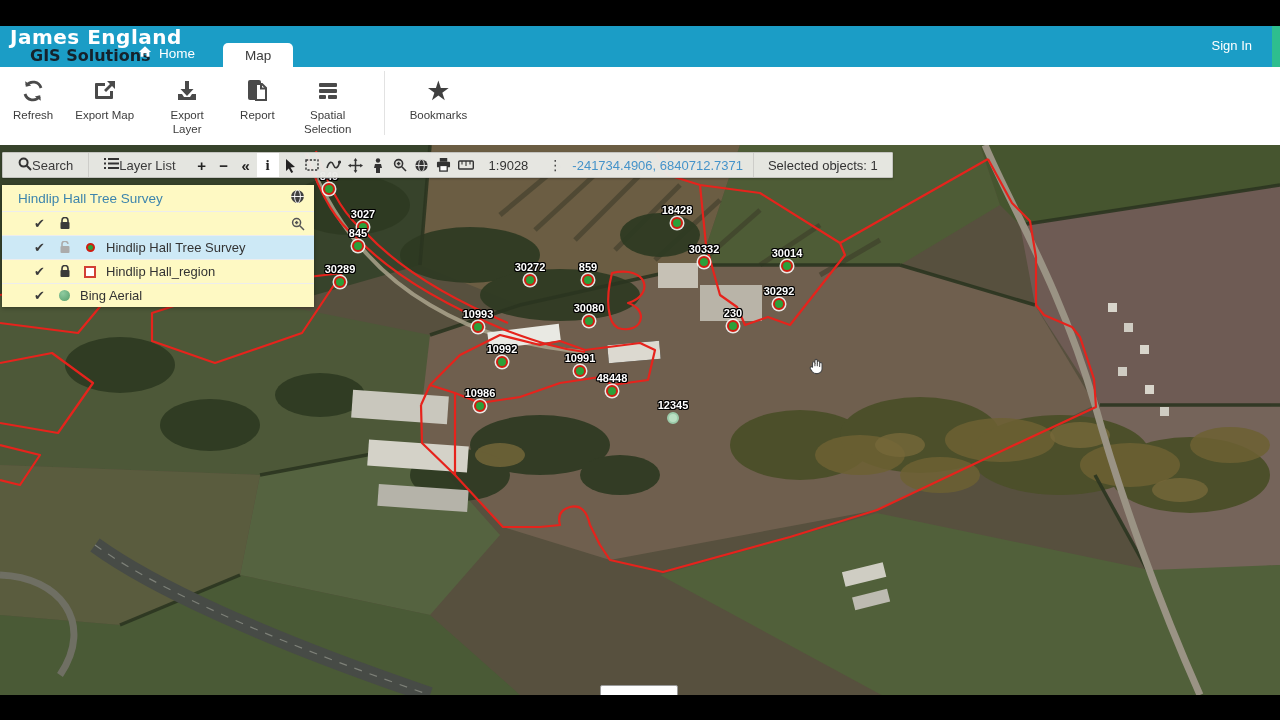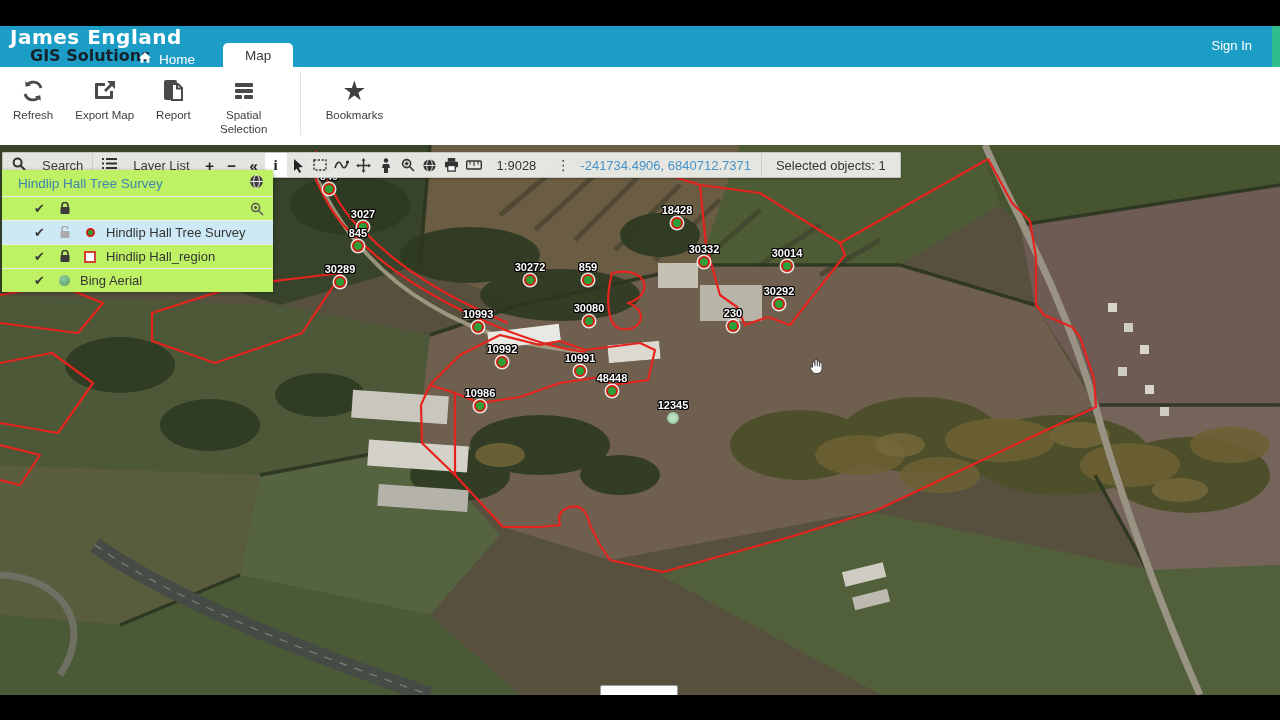--- a/index.html
+++ b/index.html
@@ -5,21 +5,21 @@
   html,body{margin:0;padding:0;background:#000;}
   .stage{position:relative;width:1280px;height:720px;background:#000;overflow:hidden;
          font-family:"Liberation Sans",sans-serif;}
   
   .header{position:absolute;left:0;top:26px;width:1280px;height:41px;background:#1b9dc6;}
   .accent-strip{position:absolute;right:0;top:0;width:8px;height:41px;background:#2ebe8e;}
   .logo{position:absolute;left:10px;top:1px;line-height:1.0;}
   .logo .l1{font-size:20px;font-weight:bold;color:#fff;letter-spacing:.5px;font-family:"DejaVu Sans",sans-serif;}
   .logo .l2{font-size:16px;font-weight:bold;color:#15222b;margin-left:20px;margin-top:1px;font-family:"DejaVu Sans",sans-serif;}
   .nav{position:absolute;left:138px;bottom:0;display:flex;align-items:flex-end;}
-  .home{display:flex;align-items:center;gap:7px;color:#fff;font-size:13.5px;cursor:pointer;}
+  .home{display:flex;align-items:center;gap:7px;color:#fff;font-size:13.5px;padding-bottom:6px;cursor:pointer;}
   .maptab{margin-left:28px;background:#fff;color:#3c3c3c;font-size:13.5px;padding:5px 22px 4px;
           border-radius:5px 5px 0 0;cursor:pointer;}
   .signin{position:absolute;right:28px;top:12px;color:#fff;font-size:13px;cursor:pointer;}
   
   .ribbon{position:absolute;left:0;top:67px;width:1280px;height:78px;background:#fff;display:flex;align-items:flex-start;padding-left:2px;box-sizing:border-box;}
   .rbtn{display:flex;flex-direction:column;align-items:center;padding:11px 11px 0;cursor:pointer;}
   .rbtn svg{display:block;}
   .rlabel{margin-top:5px;font-size:11.5px;color:#3c3c3c;text-align:center;line-height:1.2;max-width:62px;}
   .rdivider{align-self:stretch;width:1px;background:#e2e2e2;margin:4px 14px 10px 14px;}
   .star{font-size:27px;line-height:26px;color:#3f3f3f;height:26px;}
@@ -29,32 +29,32 @@
   .markers{position:absolute;left:0;top:0;width:100%;height:100%;}
   .marker{position:absolute;width:8px;height:8px;margin-left:-6px;margin-top:-6px;border-radius:50%;
           background:#2ba03a;border:2.5px solid #cf1d10;box-shadow:0 0 0 1.5px rgba(255,255,255,.85);}
   .marker.pale{background:#badfc2;border-color:#9ccbaa;box-shadow:none;}
   .mlabel{position:absolute;bottom:11px;left:50%;transform:translateX(-50%);
           font-size:11px;font-weight:bold;color:#fff;white-space:nowrap;
           text-shadow:-1px -1px 0 #000,1px -1px 0 #000,-1px 1px 0 #000,1px 1px 0 #000,0 -1px 0 #000,0 1px 0 #000,-1px 0 0 #000,1px 0 0 #000;}
   
   .mtoolbar{position:absolute;left:2px;top:7px;height:24px;background:rgba(234,234,230,.97);
             display:flex;align-items:center;border:1px solid #c3c3bf;border-radius:1px;box-shadow:0 1px 2px rgba(0,0,0,.25);}
-  .tseg{display:flex;align-items:center;gap:16px;padding:0 9px;height:100%;font-size:13px;color:#3a3a3a;cursor:pointer;}
+  .tseg{display:flex;align-items:center;gap:0;padding:0 15px;height:100%;font-size:13px;color:#3a3a3a;cursor:pointer;}
   .tdiv{width:1px;height:24px;background:#cdcdc9;}
   .tbtn{width:22px;height:24px;display:flex;align-items:center;justify-content:center;font-size:15px;
         color:#222;cursor:pointer;}
   .tbtn.glyph{font-weight:bold;}
   .tbtn.active{background:#fff;font-family:"Liberation Serif",serif;font-weight:bold;font-size:15px;}
   .tscale{padding:0 12px;font-size:13px;color:#333;}
   .tkebab{padding:0 8px;font-size:14px;color:#444;cursor:pointer;}
   .tcoords{padding:0 10px 0 2px;font-size:13px;color:#4593c9;}
   .tselected{padding:0 14px;font-size:13px;color:#333;}
   
-  .lpanel{position:absolute;left:2px;top:25px;width:271px;background:#bef264;box-shadow:0 1px 4px rgba(0,0,0,.35);}
+  .lpanel{position:absolute;left:2px;top:40px;width:312px;background:#fef9c3;box-shadow:0 1px 4px rgba(0,0,0,.35);}
   .lhead{height:26px;display:flex;align-items:center;padding:0 9px 0 16px;}
   .ltitle{flex:1;font-size:13.5px;color:#3d85ad;}
   .lrow{height:23px;display:flex;align-items:center;border-top:1px solid #ededed;font-size:13px;color:#333;}
   .lrow.selected{background:#cde9f6;}
   .chk{margin-left:32px;color:#3c3c3c;font-size:13px;width:16px;font-family:"DejaVu Sans",sans-serif;}
   .lockslot{width:14px;margin-left:8px;display:flex;justify-content:center;}
   .swatch{margin-left:12px;width:12px;display:flex;justify-content:center;}
   .lname{margin-left:10px;}
   .point-swatch{width:5px;height:5px;border-radius:50%;background:#2ba03a;border:2.5px solid #cf1d10;}
   .region-swatch{width:8px;height:8px;border:2px solid #d24034;background:#fff;}
@@ -111,20 +111,29 @@
         <svg width="26" height="26" viewBox="0 0 26 26">
           <path d="M4,8 h9 v3 h-7 v10 h12 v-5 h3 v7 a1,1 0 0 1 -1,1 h-16 a1,1 0 0 1 -1,-1 v-14 a1,1 0 0 1 1,-1 z" fill="#4a4a4a" transform="translate(0,-3)"></path>
           <path d="M15,3 h8 v8 l-3,-3 l-6,6 l-2,-2 l6,-6 z" fill="#4a4a4a"></path>
         </svg>
       </span>
       <div class="rlabel">Export Map</div>
     </div>
     <div class="rbtn">
       <span>
         <svg width="26" height="26" viewBox="0 0 26 26">
+          <path d="M11,3 h4 v8 h4.5 l-6.5,7 l-6.5,-7 h4.5 z" fill="#4a4a4a"></path>
+          <path d="M4,16 l4,0 2,3 h6 l2,-3 4,0 v6 h-18 z" fill="#4a4a4a"></path>
+        </svg>
+      </span>
+      <div class="rlabel">Export Layer</div>
+    </div>
+    <div class="rbtn">
+      <span>
+        <svg width="26" height="26" viewBox="0 0 26 26">
           <path d="M6,2 h9 a2,2 0 0 1 2,2 v16 a2,2 0 0 1 -2,2 h-9 a2,2 0 0 1 -2,-2 v-16 a2,2 0 0 1 2,-2 z" fill="#4a4a4a"></path>
           <path d="M12,6 h6 l4,4 v12 h-10 z" fill="#fff" stroke="#4a4a4a" stroke-width="2"></path>
           <path d="M17,6.5 v4 h4" fill="none" stroke="#4a4a4a" stroke-width="2"></path>
         </svg>
       </span>
       <div class="rlabel">Report</div>
     </div>
     <div class="rbtn">
       <span>
         <svg width="26" height="26" viewBox="0 0 26 26">

